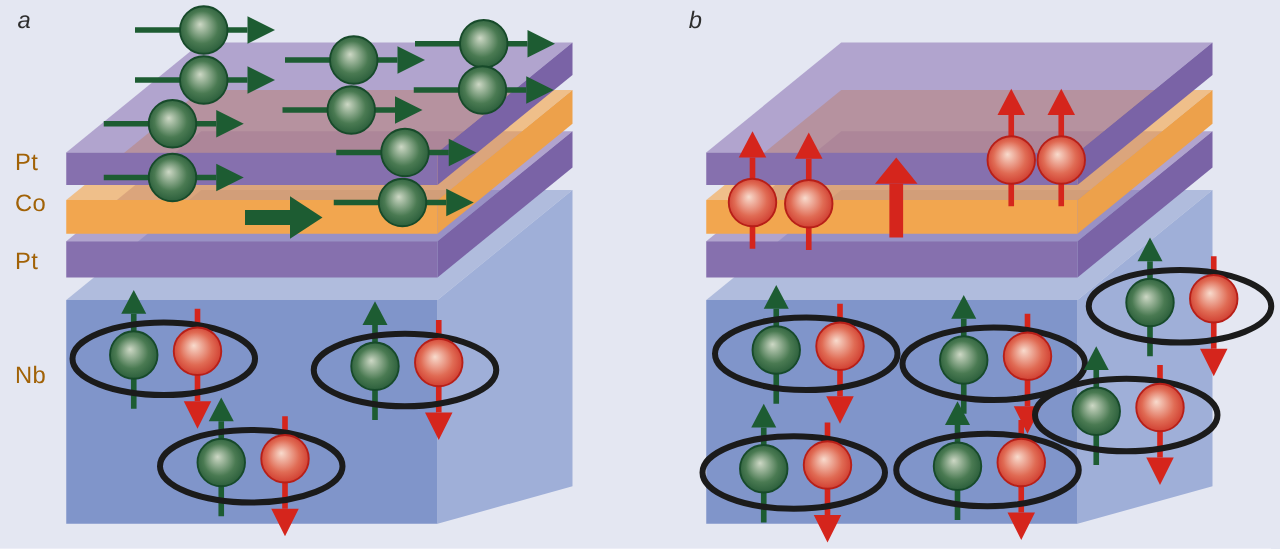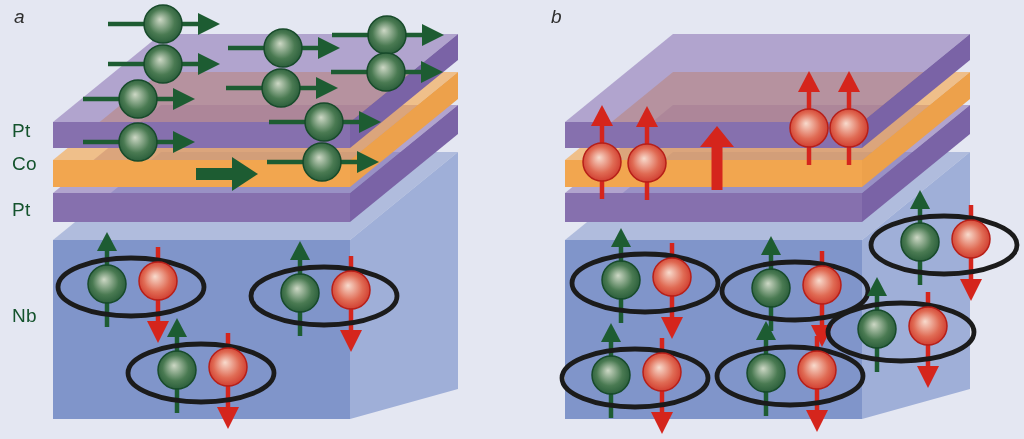--- a/index.html
+++ b/index.html
@@ -1,20 +1,20 @@
 <!DOCTYPE html>
 <html><head>
 <meta charset="utf-8">
 <style>
   html,body{margin:0;padding:0;}
   body{font-family:"Liberation Sans",sans-serif;}
   #figure{position:relative;width:1024px;height:439px;overflow:hidden;background:#e4e7f2;}
   #fig{position:absolute;left:0;top:0;}
   .panel-label{position:absolute;top:6px;font:italic 19px "Liberation Sans",sans-serif;color:#2e2e2e;}
-  .layer-label{position:absolute;left:12px;font:19px "Liberation Sans",sans-serif;color:#14532d;letter-spacing:.3px;}
+  .layer-label{position:absolute;left:12px;font:19px "Liberation Sans",sans-serif;color:#a16207;letter-spacing:.3px;}
 </style>
 </head>
 <body>
 
 <div id="figure" style="background: rgb(228, 231, 242);">
   <svg id="fig" width="1024" height="439" viewBox="0 0 1024 439">
       <defs>
         <radialGradient id="gGreen" cx="0.5" cy="0.5" r="0.62" fx="0.42" fy="0.38">
           <stop offset="0" stop-color="#cdd8c5"></stop>
           <stop offset="0.55" stop-color="#4a7a52"></stop>
@@ -182,14 +182,14 @@
         </g>
       </g>
     </svg>
 
   <div class="panel-label" style="left:14px">a</div>
   <div class="panel-label" style="left:551px">b</div>
 
   <div class="layer-label" style="top:120px">Pt</div>
   <div class="layer-label" style="top:153px">Co</div>
   <div class="layer-label" style="top:199px">Pt</div>
-  <div class="layer-label" style="top:305px">Nb</div>
+  <div class="layer-label" style="top:290px">Nb</div>
 </div>
 
 </body></html>

